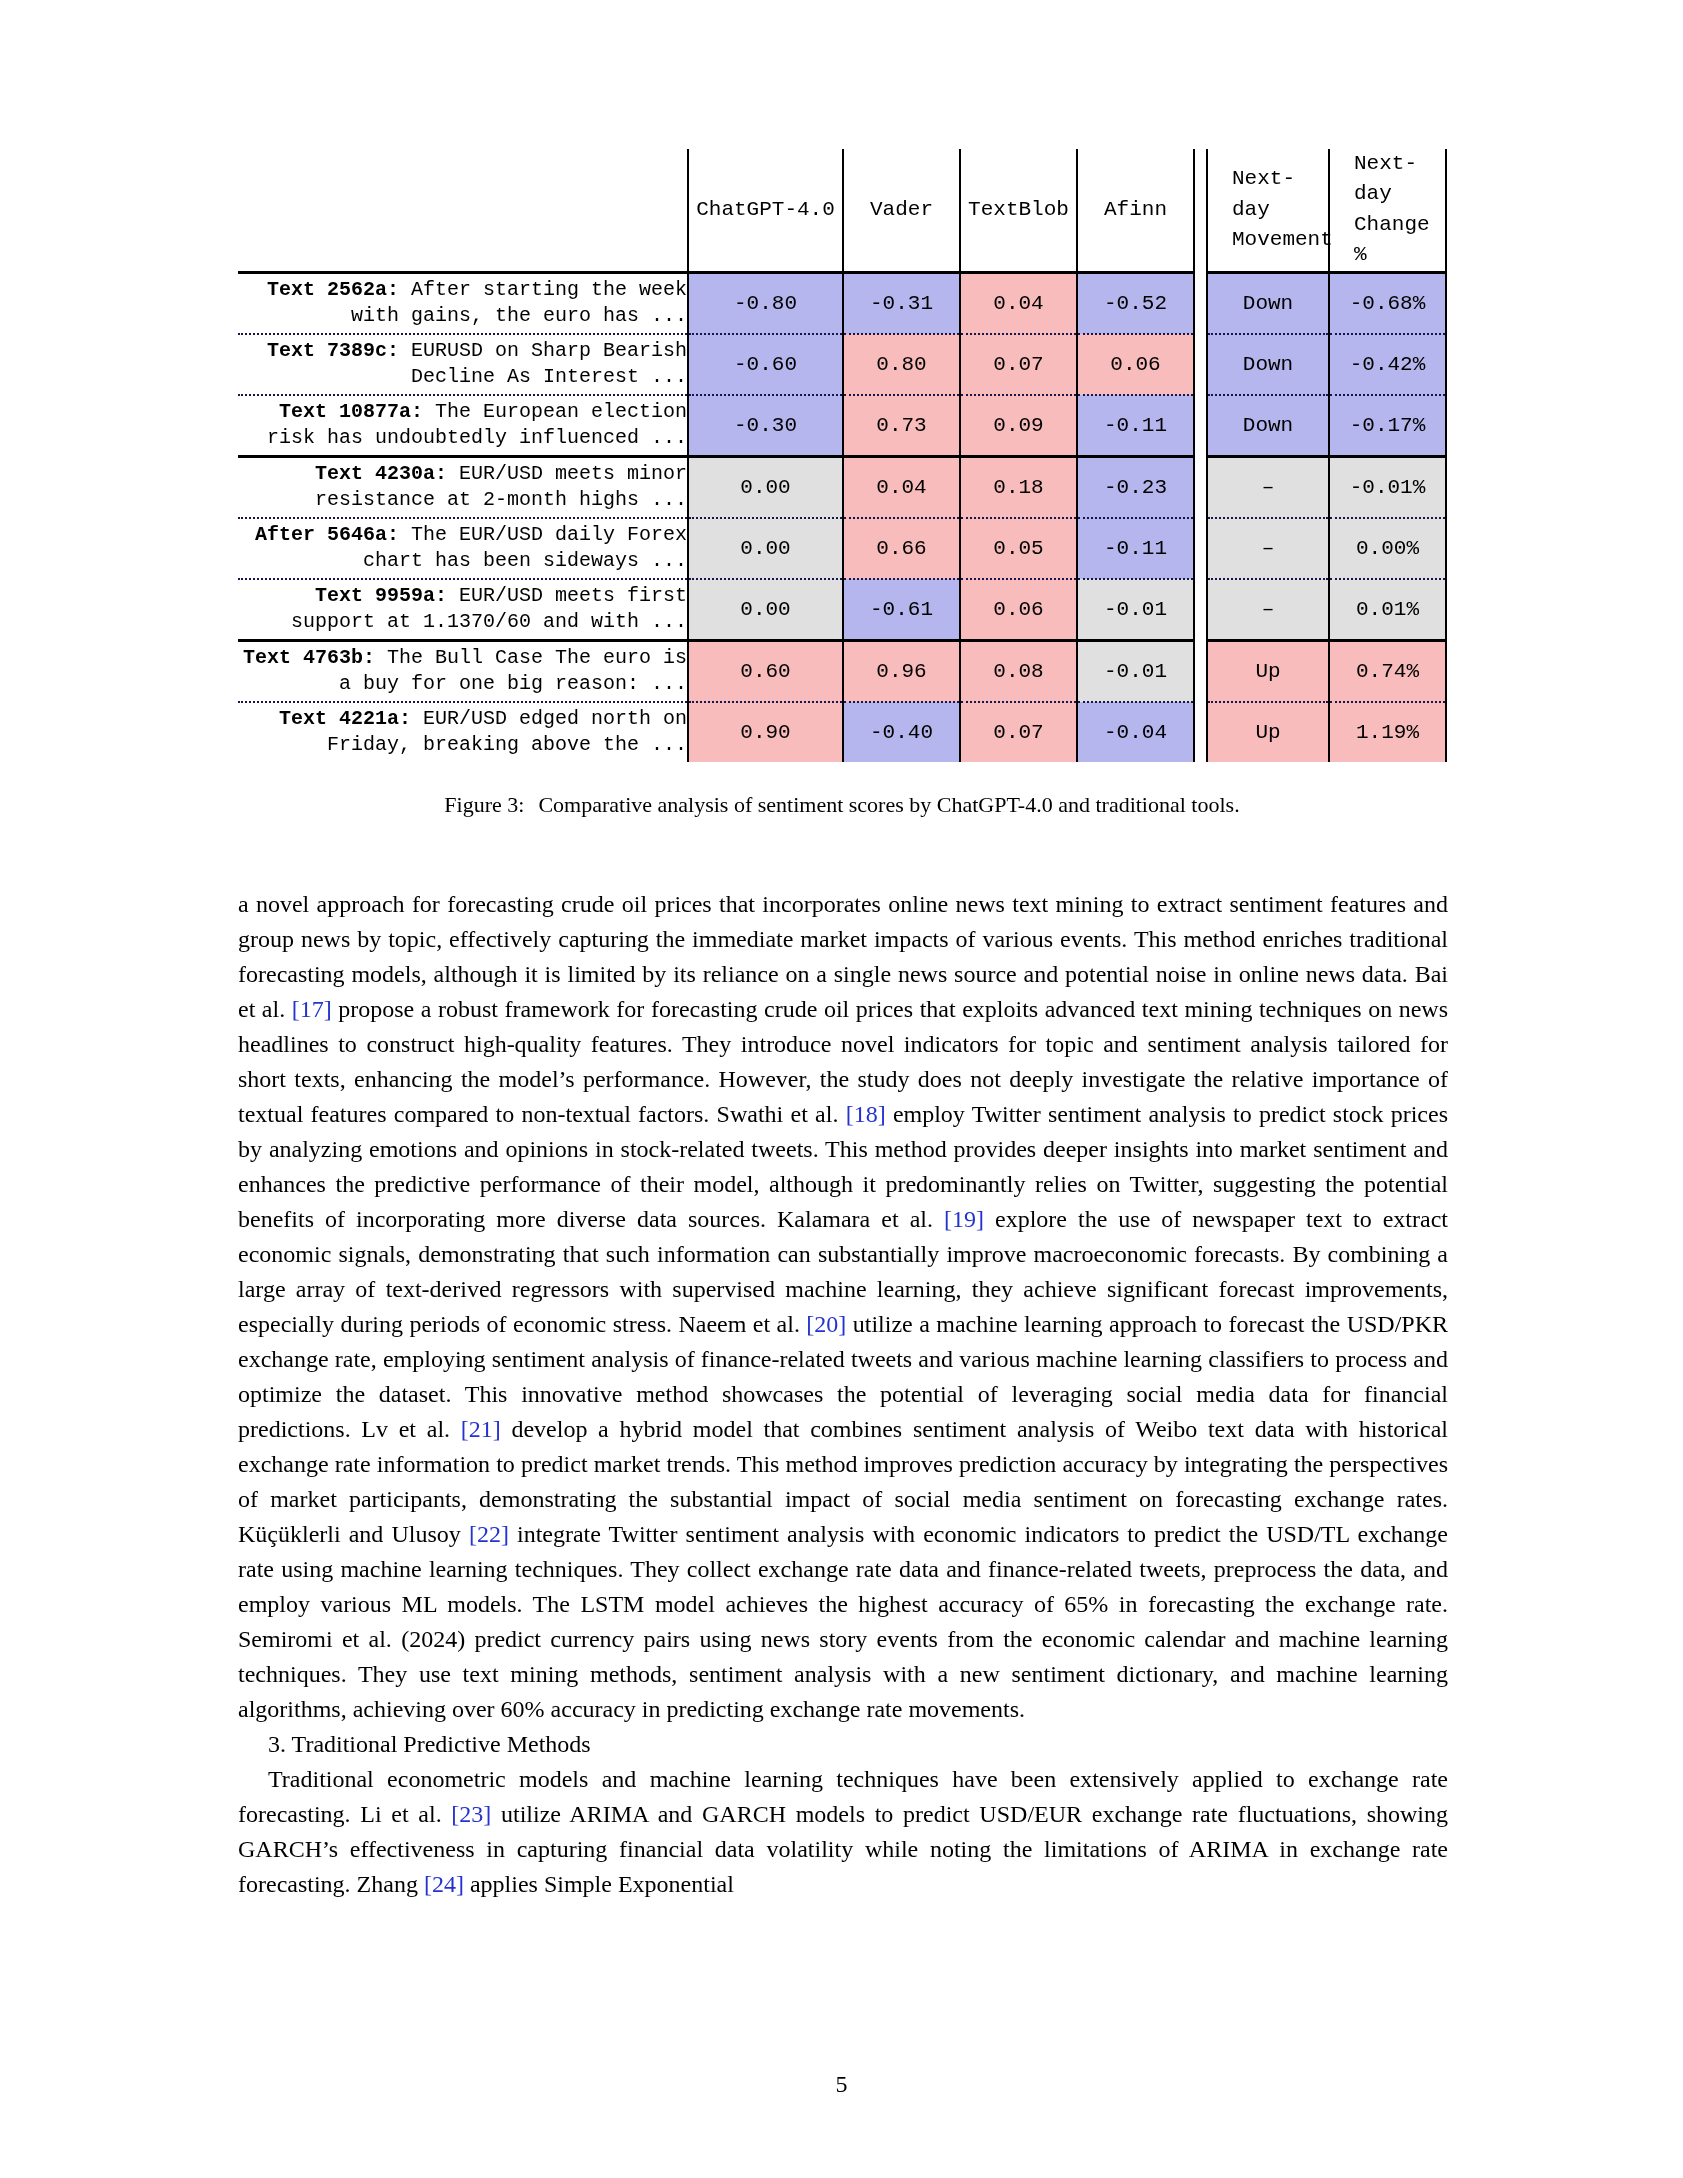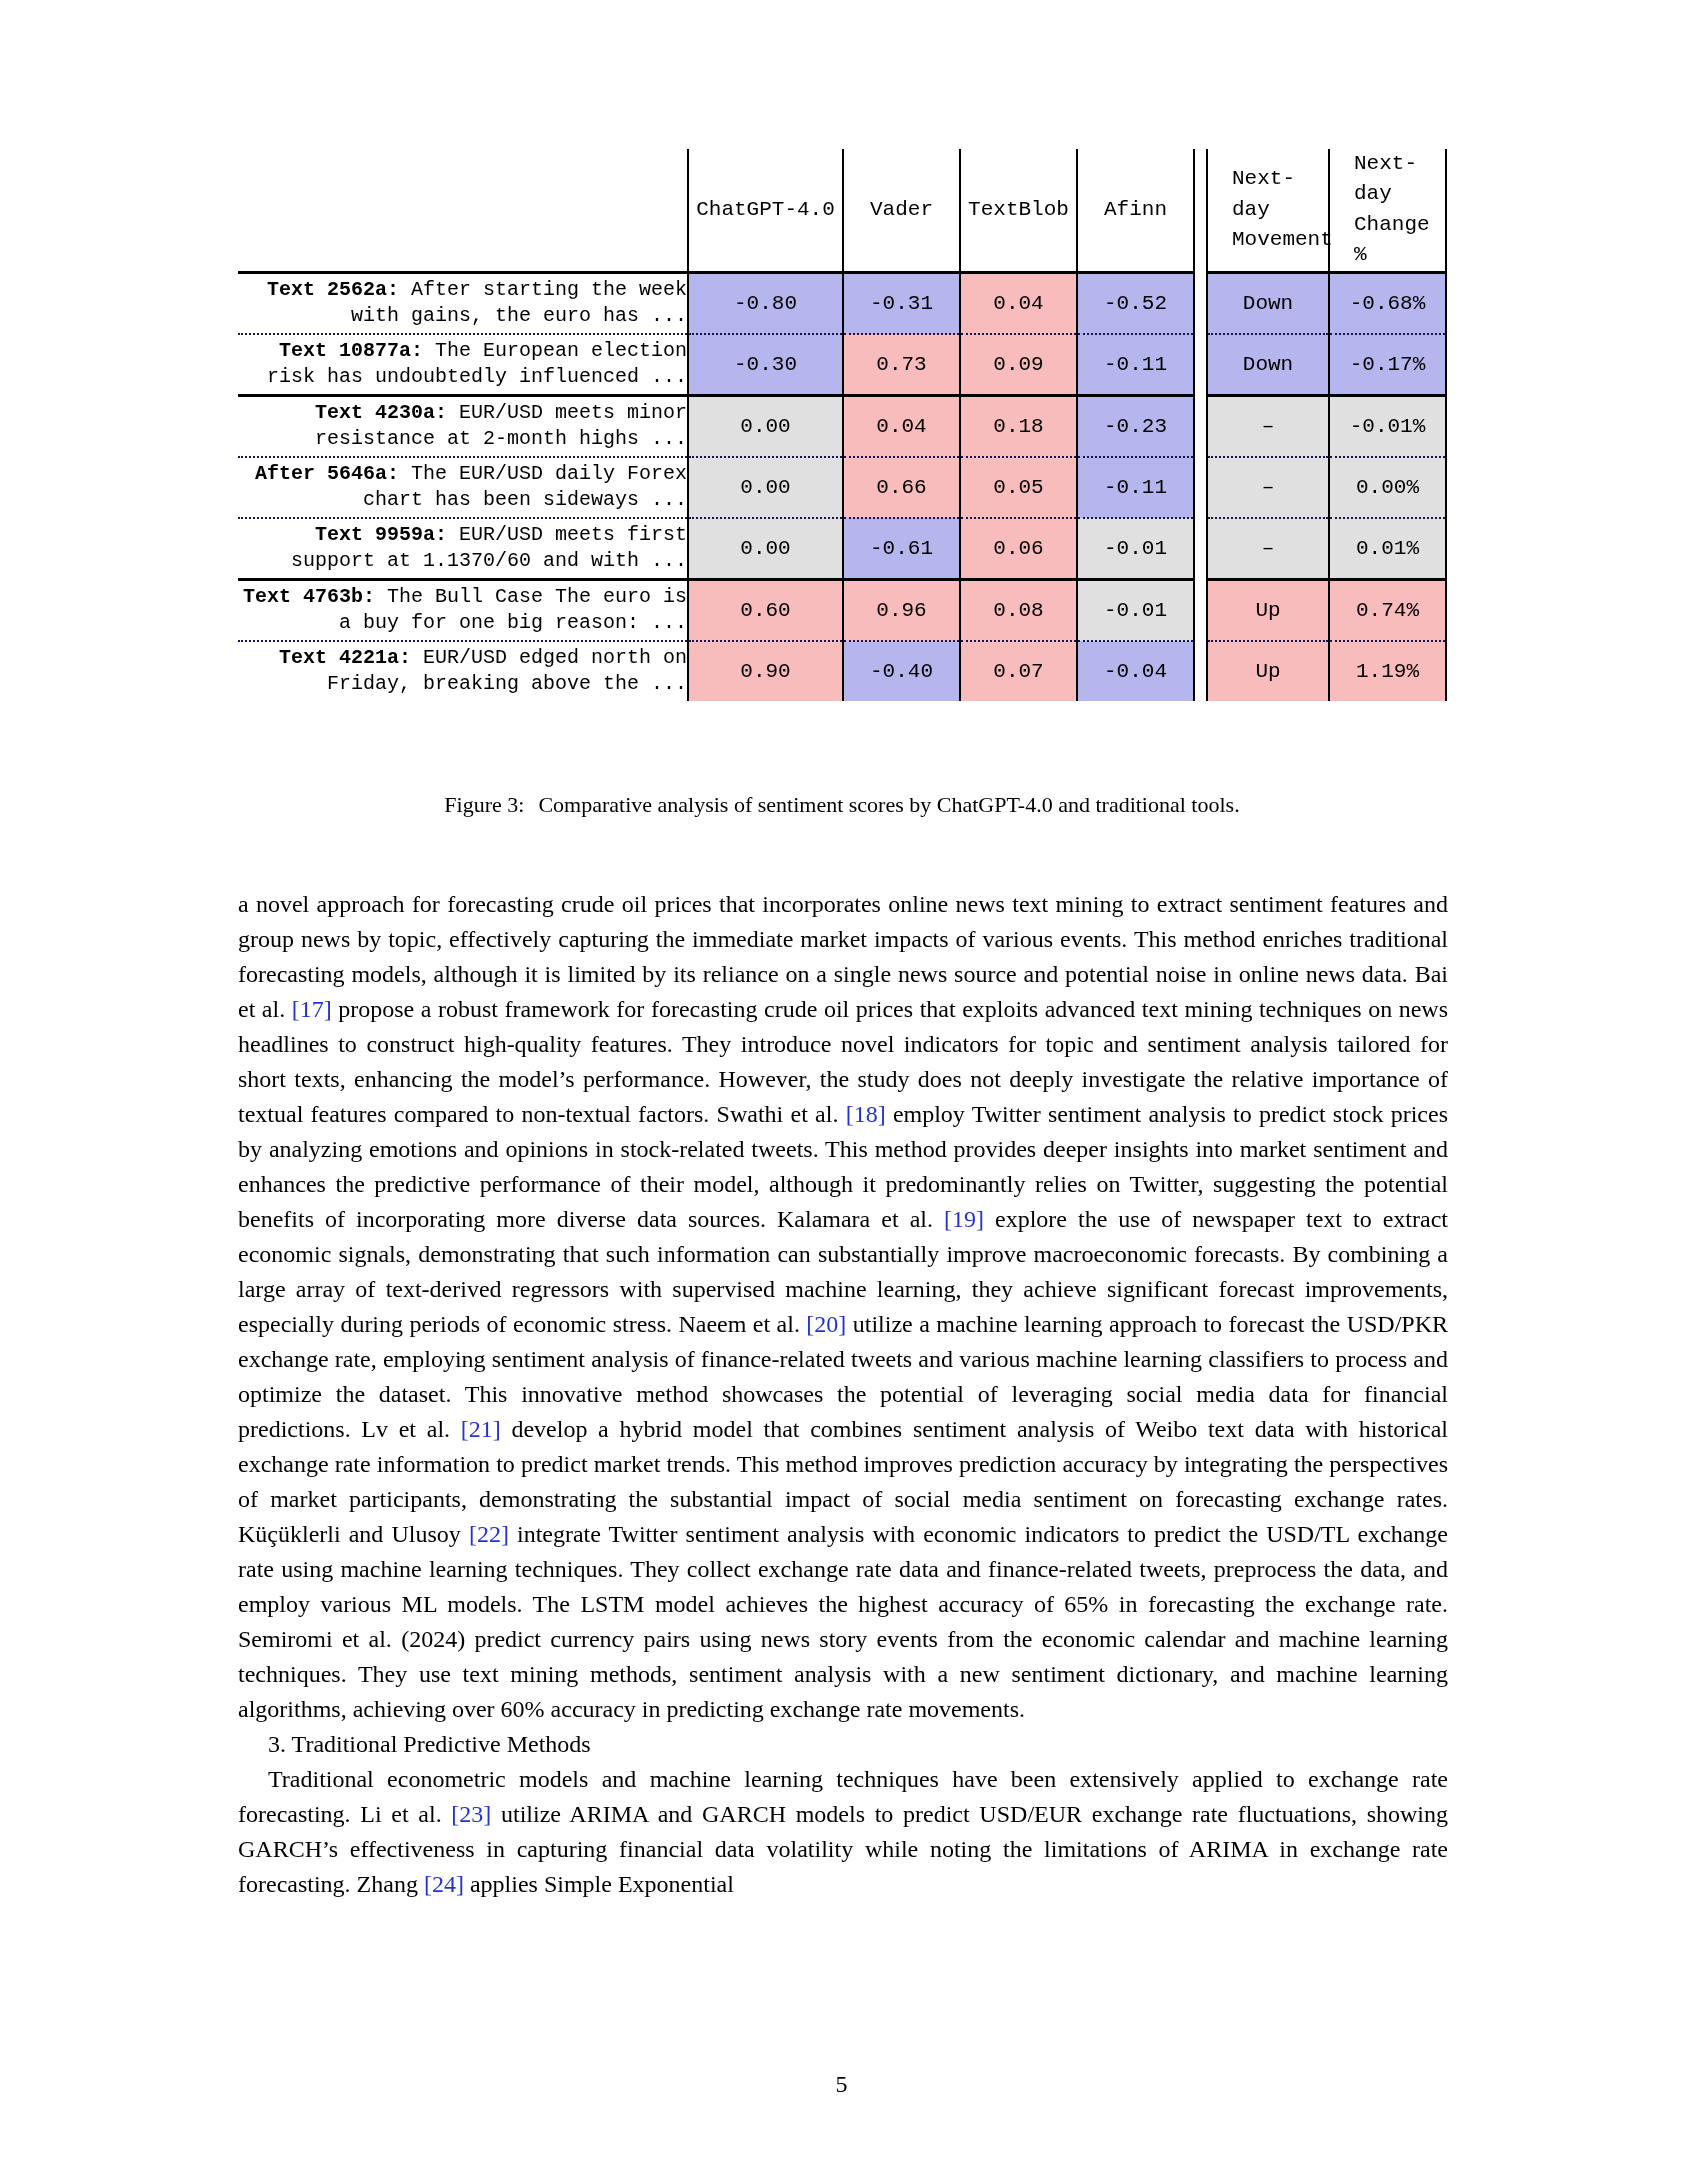--- a/index.html
+++ b/index.html
@@ -103,20 +103,30 @@
           <tr class="sep-dotted">
             <td class="cell-text"><span class="row-id">Text 2562a:</span> After starting the week with gains, the euro has ...</td>
             <td class="cell-val vl bg-neg">-0.80</td>
             <td class="cell-val vl bg-neg">-0.31</td>
             <td class="cell-val vl bg-pos">0.04</td>
             <td class="cell-val vl vr bg-neg">-0.52</td>
             <td class="spacer"></td>
             <td class="cell-val vl bg-neg">Down</td>
             <td class="cell-val vl vr bg-neg">-0.68%</td>
           </tr>
+          <tr class="sep-dotted">
+            <td class="cell-text"><span class="row-id">Text 7389c:</span> EURUSD on Sharp Bearish Decline As Interest ...</td>
+            <td class="cell-val vl bg-neg">-0.60</td>
+            <td class="cell-val vl bg-pos">0.80</td>
+            <td class="cell-val vl bg-pos">0.07</td>
+            <td class="cell-val vl vr bg-pos">0.06</td>
+            <td class="spacer"></td>
+            <td class="cell-val vl bg-neg">Down</td>
+            <td class="cell-val vl vr bg-neg">-0.42%</td>
+          </tr>
           <tr class="sep-solid">
             <td class="cell-text"><span class="row-id">Text 10877a:</span> The European election risk has undoubtedly influenced ...</td>
             <td class="cell-val vl bg-neg">-0.30</td>
             <td class="cell-val vl bg-pos">0.73</td>
             <td class="cell-val vl bg-pos">0.09</td>
             <td class="cell-val vl vr bg-neg">-0.11</td>
             <td class="spacer"></td>
             <td class="cell-val vl bg-neg">Down</td>
             <td class="cell-val vl vr bg-neg">-0.17%</td>
           </tr>

